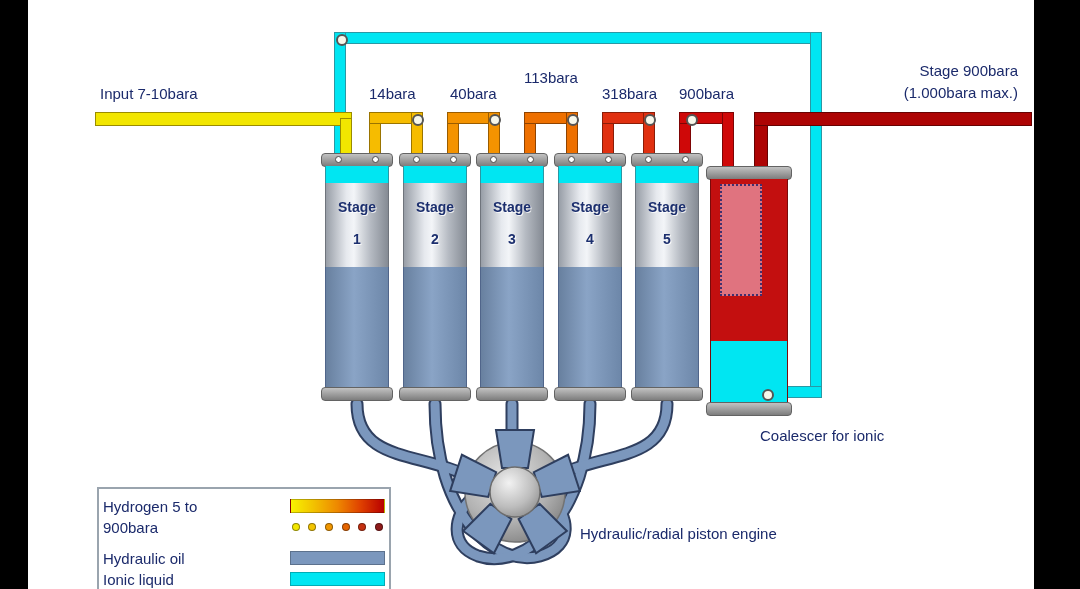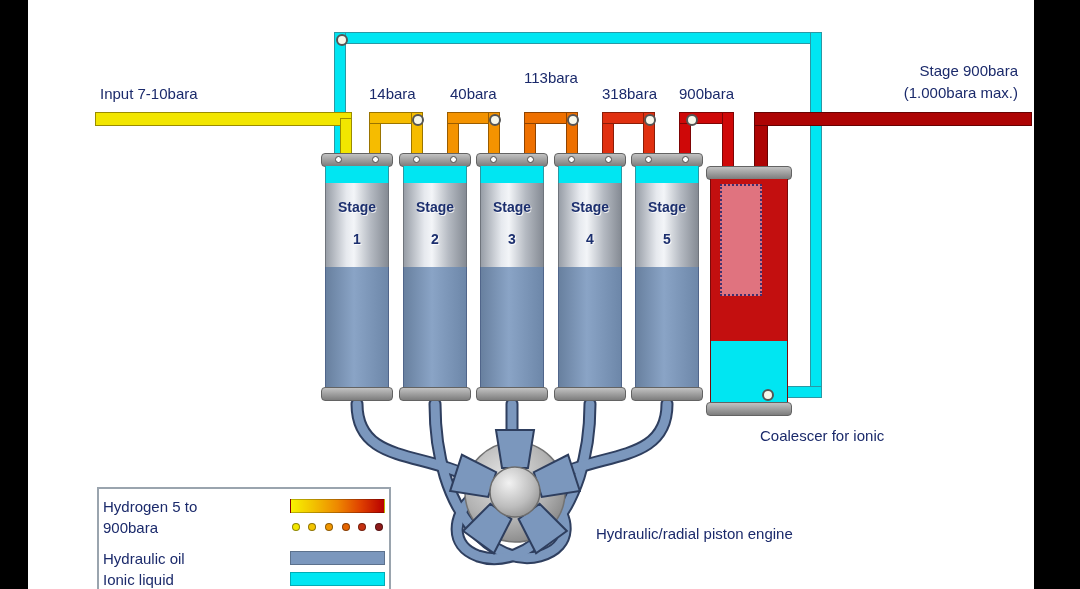--- a/index.html
+++ b/index.html
@@ -238,21 +238,21 @@
 
 <div class="lbl rt" style="right:62px;top:60px;line-height:22px;">
   <div>Stage 900bara</div>
   <div>(1.000bara max.)</div>
 </div>
 
 <div class="lbl" style="left:724px;top:423px;line-height:25px;margin-left:36px;">
   <div>Coalescer for ionic</div>
 </div>
 
-<div class="lbl" style="left:596px;top:525px;">Hydraulic/radial piston engine</div>
+<div class="lbl" style="left:580px;top:525px;">Hydraulic/radial piston engine</div>
 
 <div class="legend">
   <div class="lrow">
     <div class="ltext">Hydrogen 5 to</div>
     <div class="lswatch sw-h2"></div>
   </div>
   <div class="lrow">
     <div class="ltext">900bara</div>
     <div class="ldots">
         <span class="ldot" style="background: rgb(242, 230, 0);"></span>

